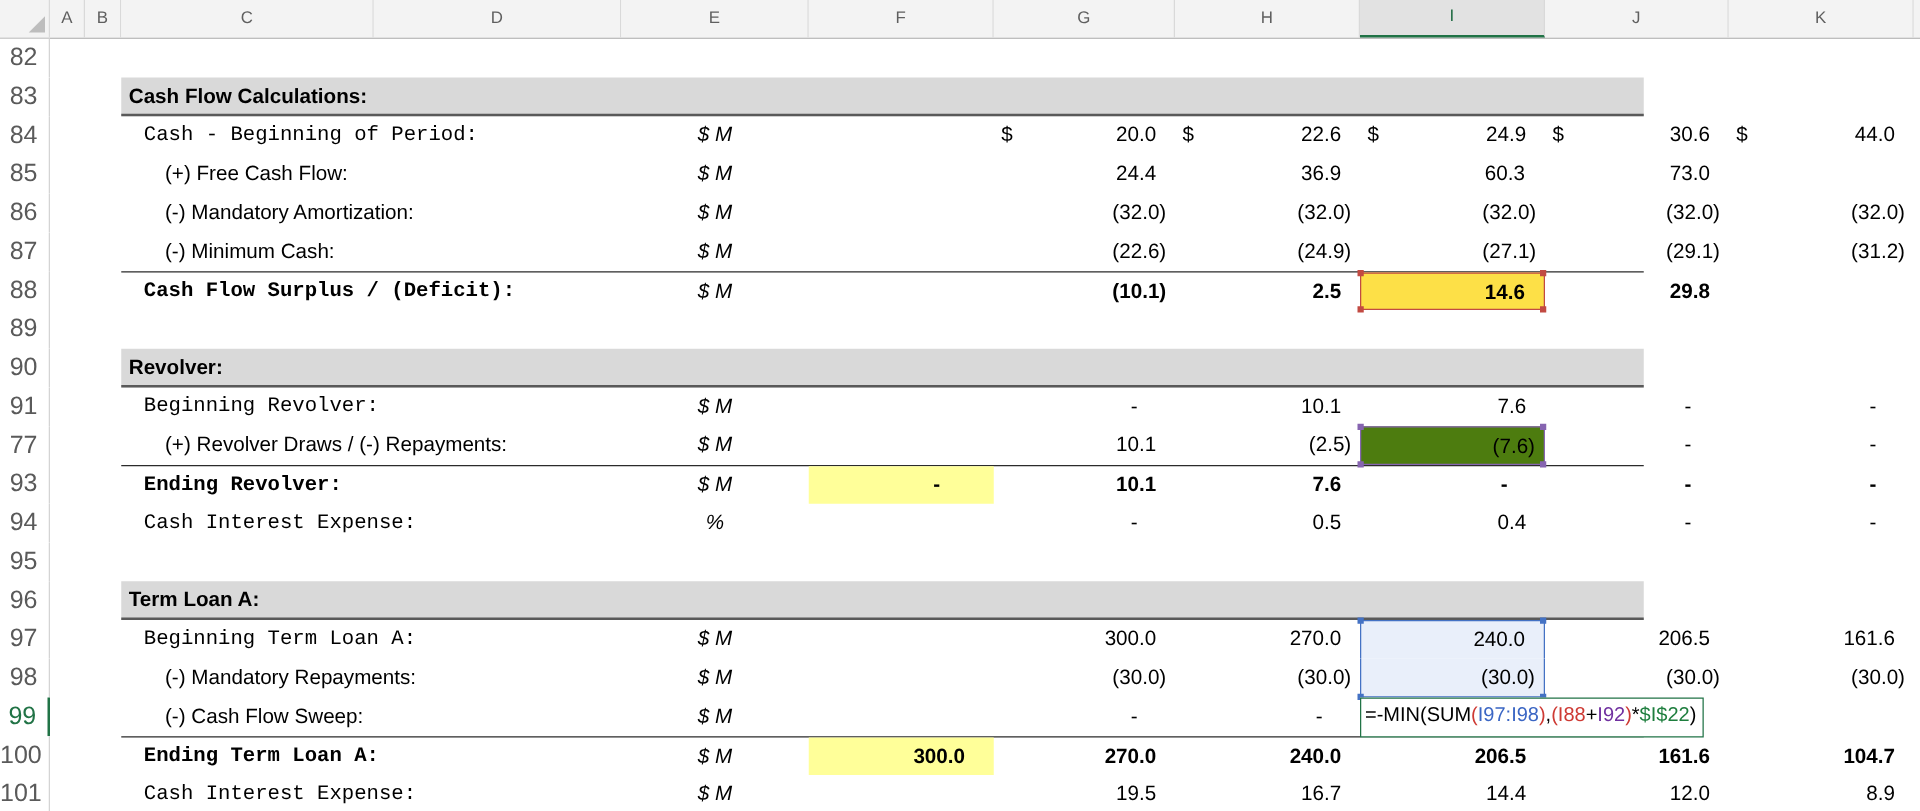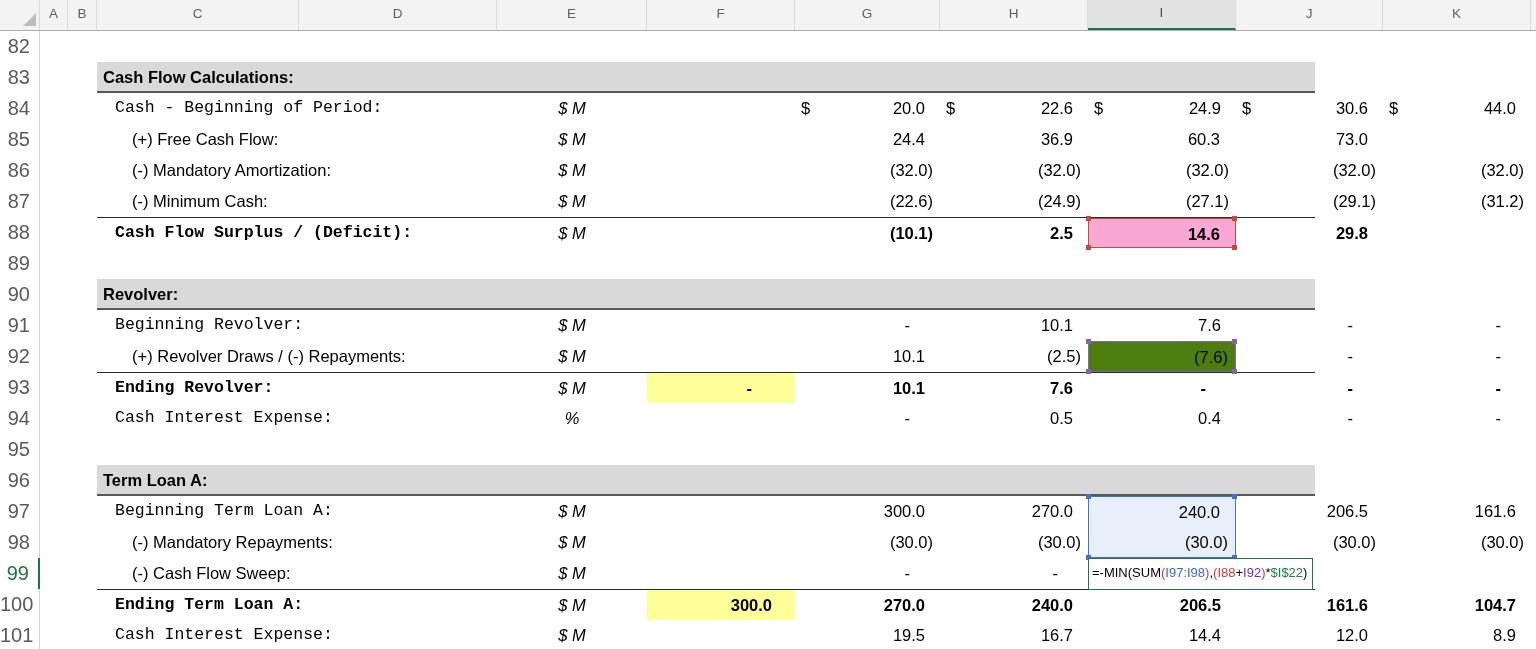--- a/index.html
+++ b/index.html
@@ -40,36 +40,36 @@
   .num{text-align:right;padding-right:15px;}
   .num.neg{padding-right:7px;}
   .num.dash{padding-right:30px;}
   .dollar{position:absolute;left:6px;top:0;}
   .input-cell{background:#FFFF99;font-weight:bold;text-align:right;padding-right:23px;}
   .input-cell.dash{padding-right:43px;}
   .section-bar{flex:1;background:#D9D9D9;border-bottom:2px solid #595959;
       font-weight:bold;padding-left:6px;margin-right:0;}
   
   .ref{z-index:2;}
-  .ref-red{background:#f9a8d4;border:1.5px solid #C24A42;}
+  .ref-red{background:#fde047;border:1.5px solid #C24A42;}
   .ref-purple{background:#4d7c0f;border:1.5px solid #8664B0;}
   .ref-blue-top{background:#E9EFFA;border:1.5px solid #4472C4;border-bottom:none;}
   .ref-blue-bottom{background:#E9EFFA;border:1.5px solid #4472C4;border-top:none;}
   .ref-red::before,.ref-purple::before,.ref-blue-top::before{
       content:"";position:absolute;width:5px;height:5px;top:-3px;left:-3px;}
   .ref-red::after,.ref-purple::after,.ref-blue-bottom::after{
       content:"";position:absolute;width:5px;height:5px;bottom:-3px;left:-3px;}
   .ref-red::before,.ref-red::after{background:#C24A42;box-shadow:146px 0 0 #C24A42;}
   .ref-purple::before,.ref-purple::after{background:#8664B0;box-shadow:146px 0 0 #8664B0;}
   .ref-blue-top::before{background:#4472C4;box-shadow:146px 0 0 #4472C4;}
   .ref-blue-bottom::after{background:#4472C4;box-shadow:146px 0 0 #4472C4;}
   
   .formula-box{position:absolute;left:0;top:0;height:30px;line-height:28px;
       background:#fff;border:1px solid #217346;padding:0 5px 0 3px;
-      font-size:13px;white-space:nowrap;z-index:5;}
+      font-size:16px;white-space:nowrap;z-index:5;}
 </style>
 </head>
 <body>
 
 <div id="app">
   <div class="col-headers">
       <div class="ch ch-corner" style="width: 40px;">
         <div class="corner-tri"></div>
       </div>
       <div class="ch" style="width: 28px;">A</div>
@@ -186,21 +186,21 @@
           <div class="cell w-unit">$ M</div>
           <div class="cell w-f"></div>
           <div class="cell num w-g dash">-</div>
           <div class="cell num w-h">10.1</div>
           <div class="cell num w-i">7.6</div>
           <div class="cell num w-j dash">-</div>
           <div class="cell num w-k dash">-</div>
         </div>
       </div>
       <div class="sheet-row">
-        <div class="rn">92</div>
+        <div class="rn">77</div>
         <div class="gap"></div>
         <div class="content">
           <div class="cell w-label ind2">(+) Revolver Draws / (-) Repayments:</div>
           <div class="cell w-unit">$ M</div>
           <div class="cell w-f"></div>
           <div class="cell num w-g">10.1</div>
           <div class="cell num w-h neg">(2.5)</div>
           <div class="cell num w-i ref ref-purple neg">(7.6)</div>
           <div class="cell num w-j dash">-</div>
           <div class="cell num w-k dash">-</div>

